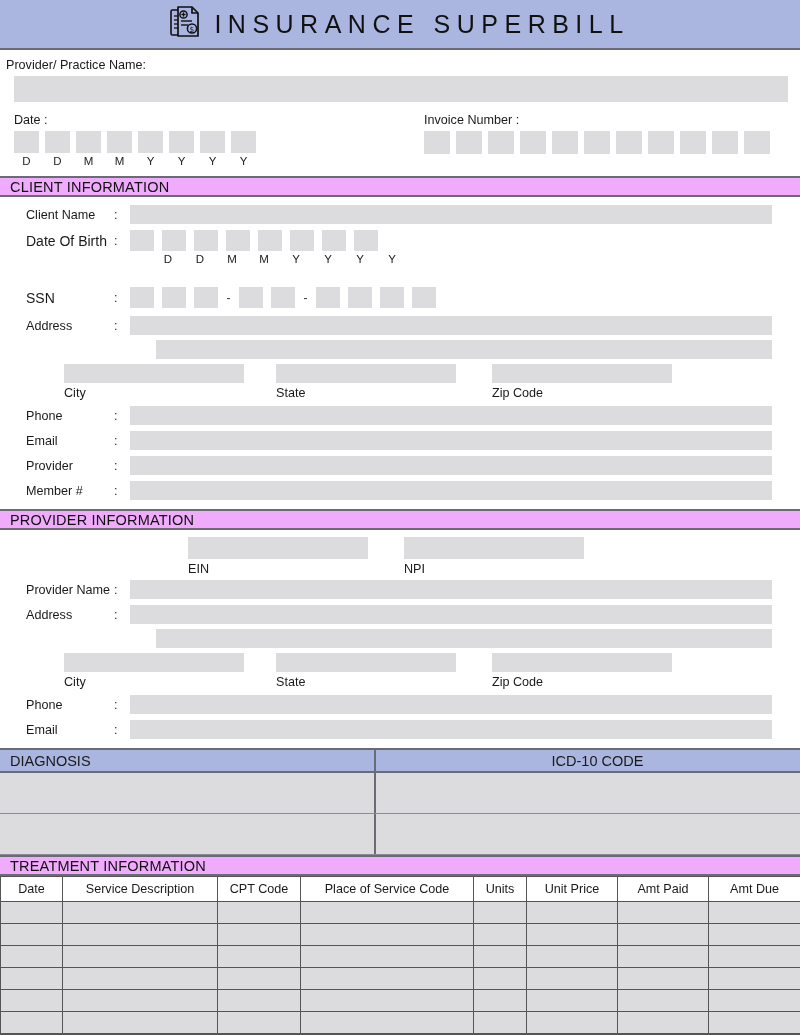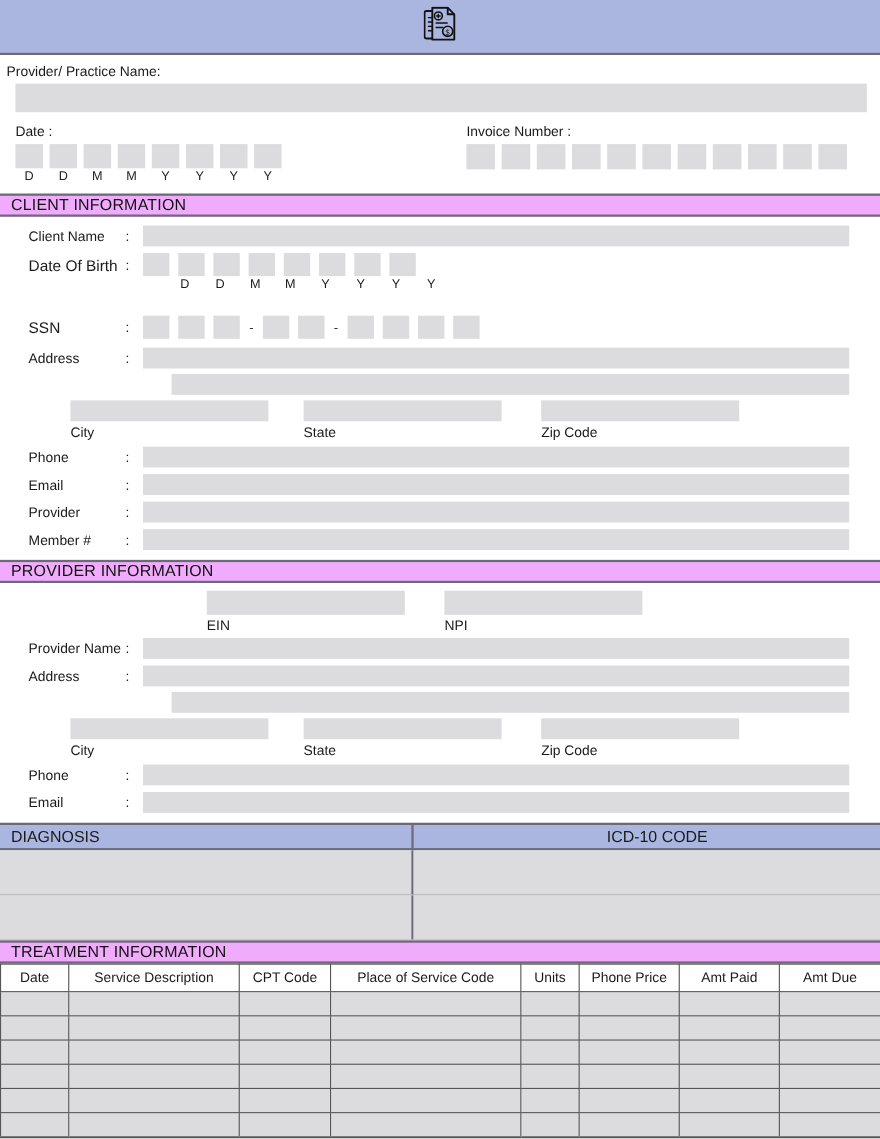--- a/index.html
+++ b/index.html
@@ -184,20 +184,21 @@
       <path d="M22 1 V7 H28" stroke="#111" stroke-width="1.7" fill="none" stroke-linejoin="round"></path>
       <circle cx="13.5" cy="8.5" r="3.6" stroke="#111" stroke-width="1.5" fill="#aab6e0"></circle>
       <line x1="13.5" y1="6.4" x2="13.5" y2="10.6" stroke="#111" stroke-width="1.3"></line>
       <line x1="11.4" y1="8.5" x2="15.6" y2="8.5" stroke="#111" stroke-width="1.3"></line>
       <line x1="11" y1="15" x2="22" y2="15" stroke="#111" stroke-width="1.4"></line>
       <line x1="11" y1="19" x2="18" y2="19" stroke="#111" stroke-width="1.4"></line>
       <circle cx="22" cy="22.5" r="4.6" stroke="#111" stroke-width="1.5" fill="#aab6e0"></circle>
       <text x="22" y="25.6" font-size="7.5" text-anchor="middle" fill="#111" font-family="DejaVu Sans, sans-serif">$</text>
     </svg>
   </span>
+  <span class="title-text">INSURANCE SUPERBILL</span>
 </div>
 
 <div class="provider-name-label">Provider/ Practice Name:</div>
 <div class="provider-name-box fill"></div>
 
 <div class="dateinv-row">
   <div class="date-col">
     <span class="smalllbl">Date :</span>
     <div class="boxrow">
       <span class="cell"></span>
@@ -418,21 +419,21 @@
     <col style="width:91px">
     <col style="width:92px">
   </colgroup>
   <thead>
     <tr>
       <th>Date</th>
       <th>Service Description</th>
       <th>CPT Code</th>
       <th>Place of Service Code</th>
       <th>Units</th>
-      <th>Phone Price</th>
+      <th>Unit Price</th>
       <th>Amt Paid</th>
       <th>Amt Due</th>
     </tr>
   </thead>
   <tbody>
     <tr>
       <td></td>
       <td></td>
       <td></td>
       <td></td>

